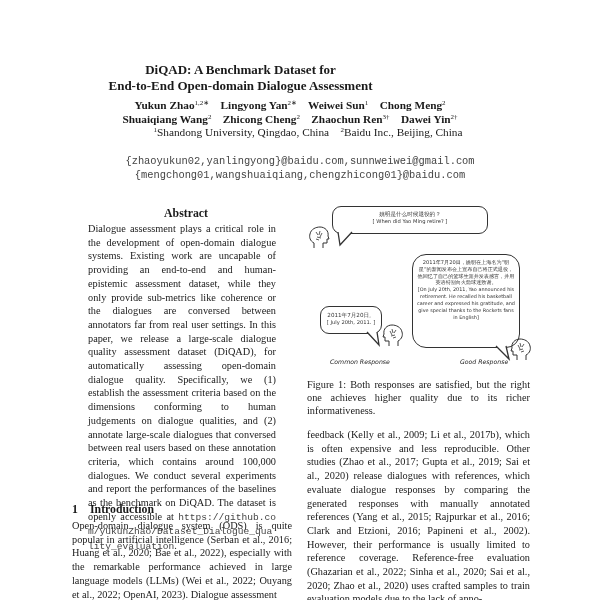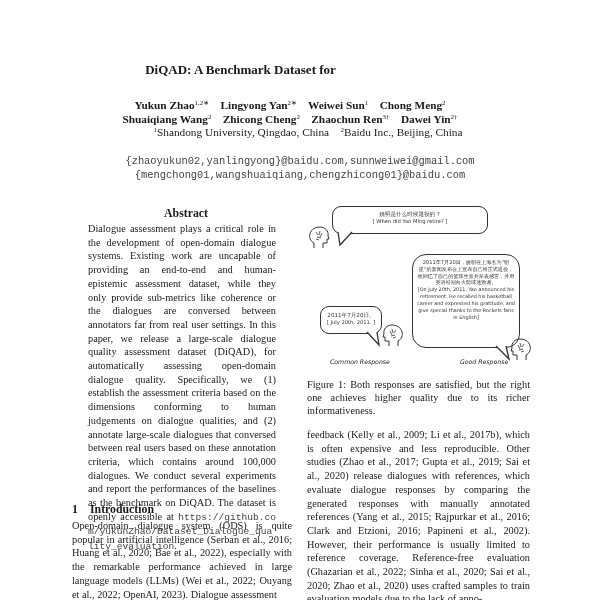--- a/index.html
+++ b/index.html
@@ -25,20 +25,21 @@
   .bubble .zh { font-size: 5.6px; line-height: 7px; }
   .bubble .en { font-size: 5.2px; line-height: 7px; }
   .fig-label { position: absolute; font-family: "DejaVu Sans", sans-serif; font-style: italic; font-size: 6.2px; color: #222; }
   .head-icon { position: absolute; }
 </style>
 </head>
 <body>
 
 <div class="abs title center">
   <div>DiQAD: A Benchmark Dataset for</div>
+  <div>End-to-End Open-domain Dialogue Assessment</div>
 </div>
 
 <div class="abs authors center">
   <div>
     <span>Yukun Zhao</span><sup>1,2∗</sup>&nbsp;&nbsp;&nbsp;
     <span>Lingyong Yan</span><sup>2∗</sup>&nbsp;&nbsp;&nbsp;
     <span>Weiwei Sun</span><sup>1</sup>&nbsp;&nbsp;&nbsp;
     <span>Chong Meng</span><sup>2</sup>
   </div>
   <div>

